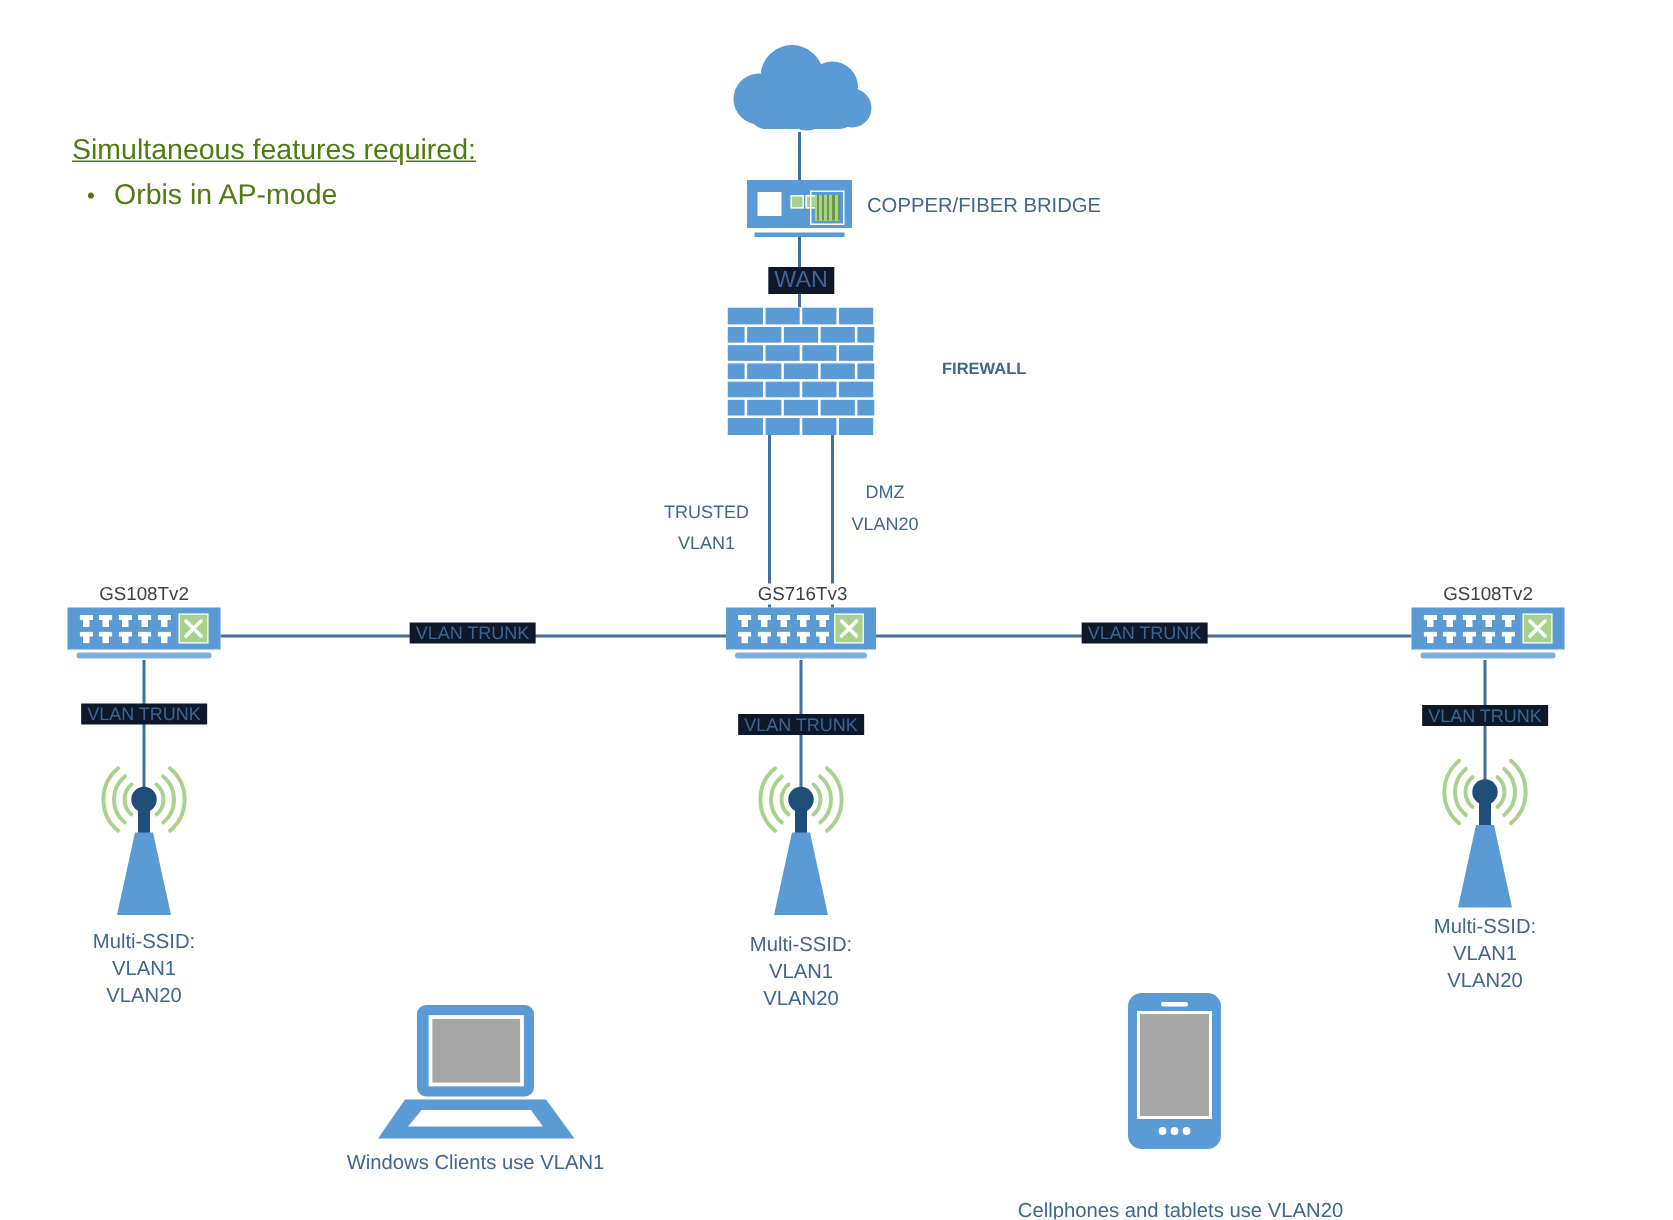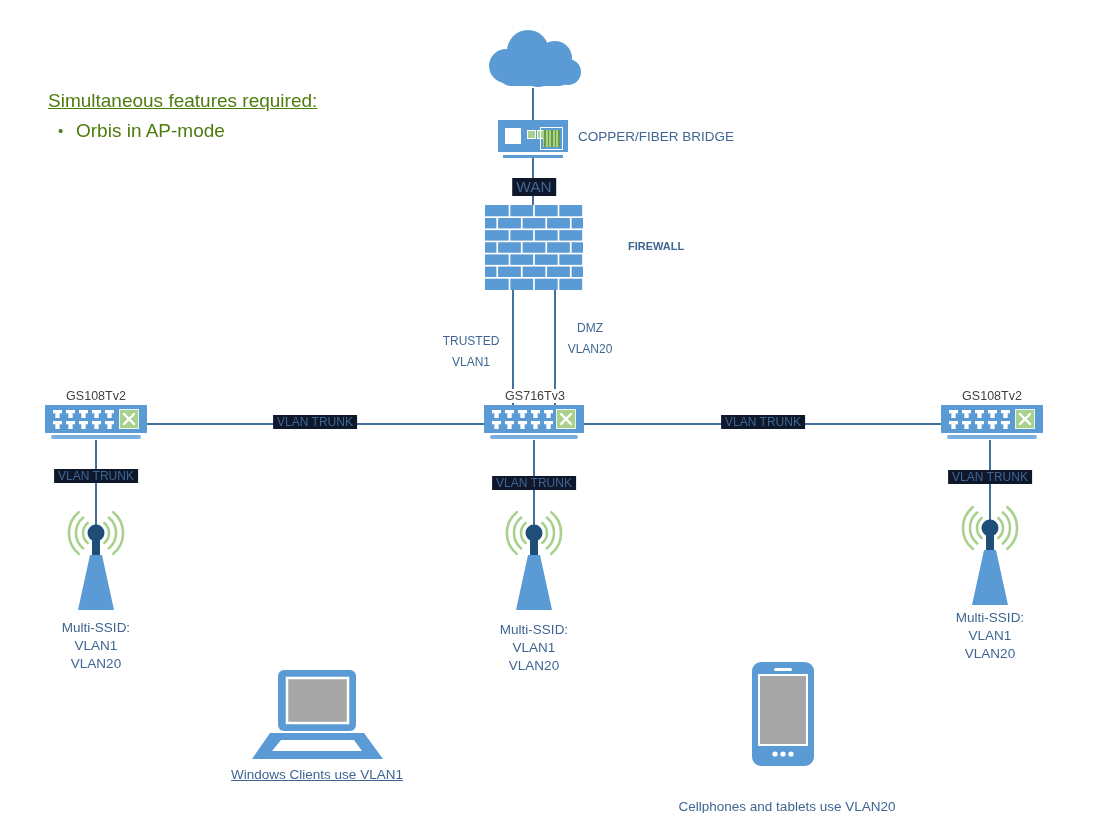--- a/index.html
+++ b/index.html
@@ -264,21 +264,21 @@
     <div>VLAN1</div>
     <div>VLAN20</div>
   </div>
 
   <svg class="abs" style="left:250px;top:670px;" width="135" height="92" viewBox="0 0 135 92">
     <rect x="28" y="0" width="78" height="61" rx="6" fill="#5B9BD5"></rect>
     <rect x="37" y="8" width="61" height="45" fill="#A6A6A6" stroke="#fff" stroke-width="2.5"></rect>
     <polygon points="20,63 114,63 133,89 2,89" fill="#5B9BD5"></polygon>
     <polygon points="31,70 104,70 112,81 22,81" fill="#fff"></polygon>
   </svg>
-  <div class="caption" style="left:317px;top:767px;text-decoration:underline;">Windows Clients use VLAN1</div>
+  <div class="caption" style="left:317px;top:767px;">Windows Clients use VLAN1</div>
 
   <svg class="abs" style="left:752px;top:662px;" width="62" height="104" viewBox="0 0 62 104">
     <rect x="0" y="0" width="62" height="104" rx="9" fill="#5B9BD5"></rect>
     <rect x="22" y="6" width="18" height="3" rx="1.5" fill="#fff"></rect>
     <rect x="7" y="13" width="48" height="70" fill="#A6A6A6" stroke="#fff" stroke-width="2"></rect>
     <circle cx="23" cy="92" r="2.6" fill="#fff"></circle>
     <circle cx="31" cy="92" r="2.6" fill="#fff"></circle>
     <circle cx="39" cy="92" r="2.6" fill="#fff"></circle>
   </svg>
   <div class="caption" style="left:787px;top:799px;">Cellphones and tablets use VLAN20</div>

